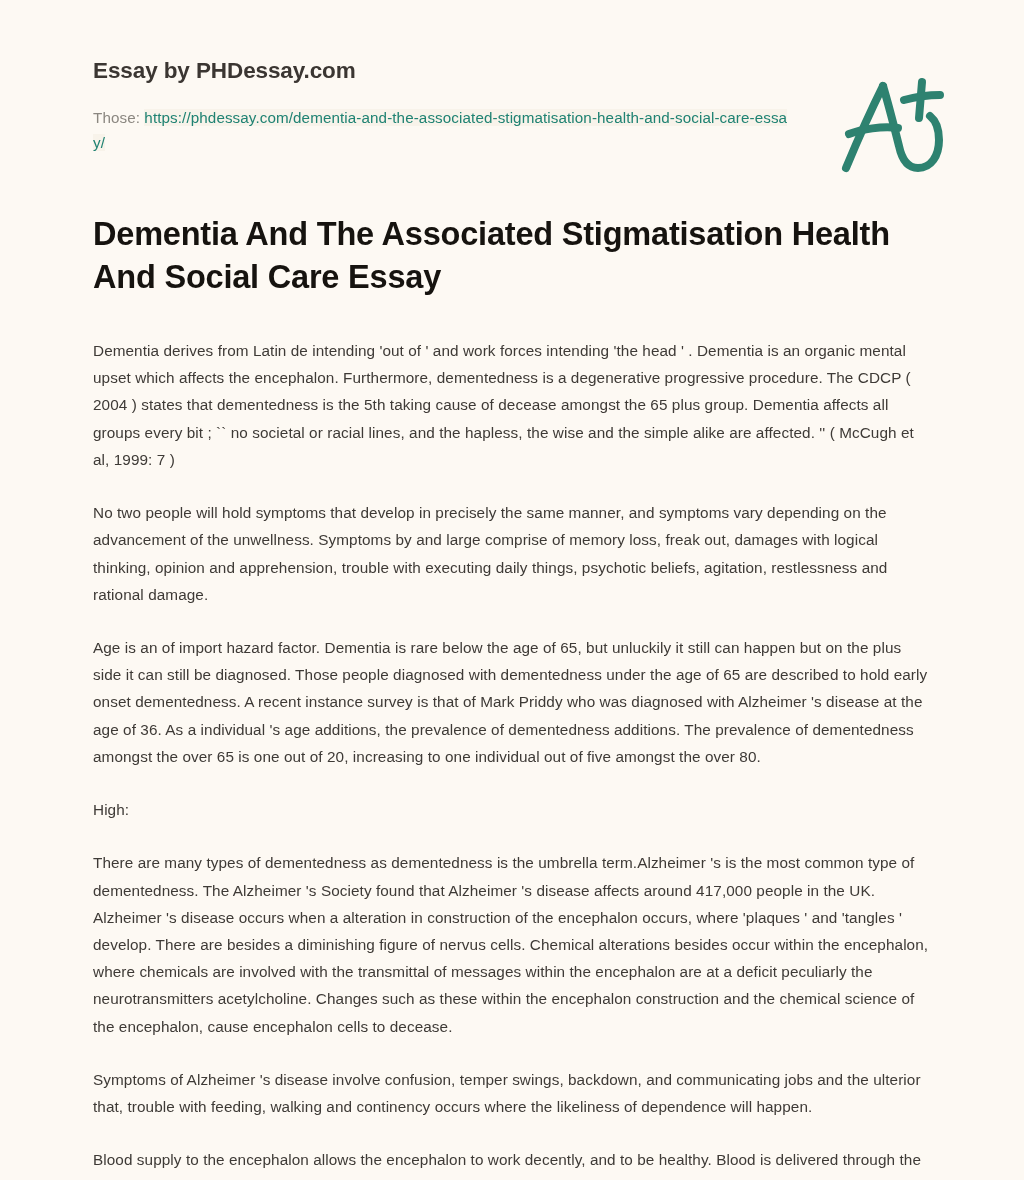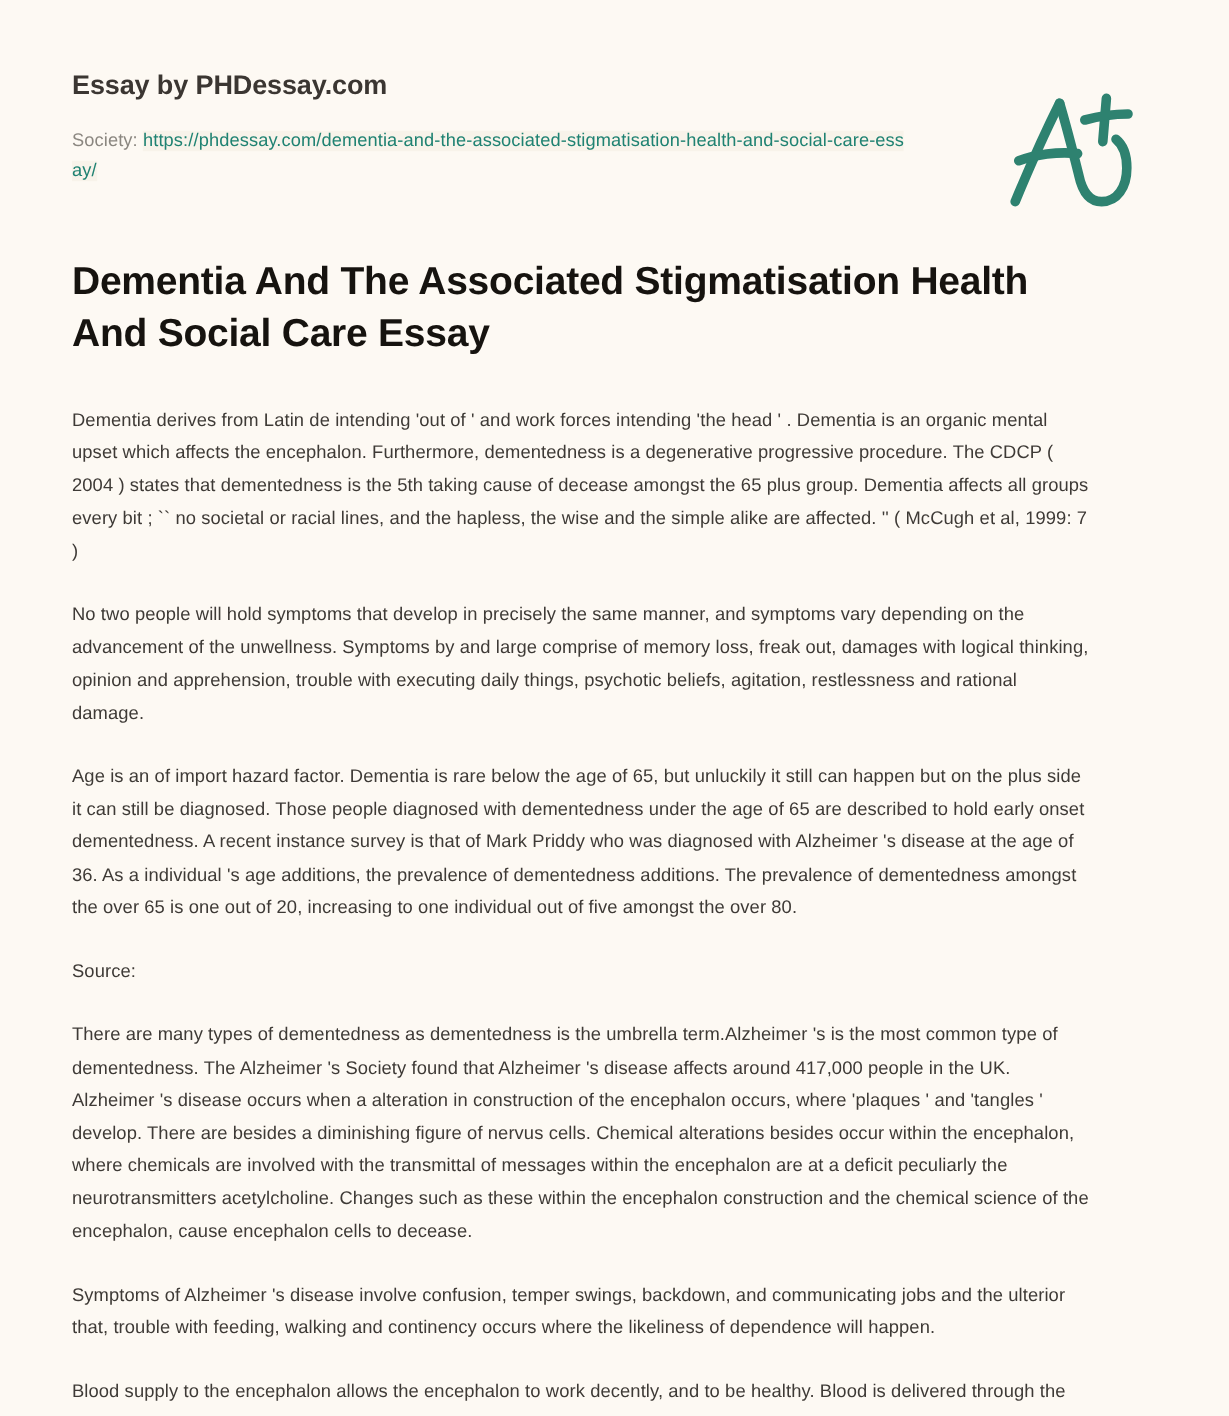--- a/index.html
+++ b/index.html
@@ -11,21 +11,21 @@
     height: 1180px;
     background: #fdf9f3;
     font-family: "Liberation Sans", sans-serif;
     overflow: hidden;
   }
   .page {
     position: relative;
     width: 1024px;
     height: 860px;
     box-sizing: border-box;
-    padding: 0 60px;
+    padding: 0 93px;
   }
 
   
   .masthead {
     padding-top: 57px;
     font-size: 22.5px;
     font-weight: 700;
     color: #3b3632;
     letter-spacing: -0.1px;
     line-height: 1.2;
@@ -90,21 +90,21 @@
   }
 </style>
 </head>
 <body>
 
 <div class="page">
 
   <div class="masthead">Essay by PHDessay.com</div>
 
   <div class="source-line">
-    <span class="source-label">Society:</span>
+    <span class="source-label">Those:</span>
     <span class="source-url">https://phdessay.com/dementia-and-the-associated-stigmatisation-health-and-social-care-essay/</span>
   </div>
 
   <div class="logo">
     <svg viewBox="0 0 116 104" xmlns="http://www.w3.org/2000/svg">
       <g fill="none" stroke="#2e8270" stroke-linecap="round" stroke-linejoin="round">
 
         <path d="M10 96 C 20 72, 34 40, 47 14" stroke-width="8"></path>
 
         <path d="M47 14 C 53 34, 59 58, 63 74 C 66 88, 72 96, 82 96 C 95 96, 103 84, 103 68 C 103 56, 99 48, 94 44" stroke-width="8"></path>
@@ -117,19 +117,19 @@
       </g>
     </svg>
   </div>
 
   <h1 class="doc-title">Dementia And The Associated Stigmatisation Health And Social Care Essay</h1>
 
   <div class="body-copy">
     <p>Dementia derives from Latin de intending 'out of ' and work forces intending 'the head ' . Dementia is an organic mental upset which affects the encephalon. Furthermore, dementedness is a degenerative progressive procedure. The CDCP ( 2004 ) states that dementedness is the 5th taking cause of decease amongst the 65 plus group. Dementia affects all groups every bit ; `` no societal or racial lines, and the hapless, the wise and the simple alike are affected. '' ( McCugh et al, 1999: 7 )</p>
     <p>No two people will hold symptoms that develop in precisely the same manner, and symptoms vary depending on the advancement of the unwellness. Symptoms by and large comprise of memory loss, freak out, damages with logical thinking, opinion and apprehension, trouble with executing daily things, psychotic beliefs, agitation, restlessness and rational damage.</p>
     <p>Age is an of import hazard factor. Dementia is rare below the age of 65, but unluckily it still can happen but on the plus side it can still be diagnosed. Those people diagnosed with dementedness under the age of 65 are described to hold early onset dementedness. A recent instance survey is that of Mark Priddy who was diagnosed with Alzheimer 's disease at the age of 36. As a individual 's age additions, the prevalence of dementedness additions. The prevalence of dementedness amongst the over 65 is one out of 20, increasing to one individual out of five amongst the over 80.</p>
-    <p class="heading-line">Source:</p>
+    <p class="heading-line">High:</p>
     <p>There are many types of dementedness as dementedness is the umbrella term.Alzheimer 's is the most common type of dementedness. The Alzheimer 's Society found that Alzheimer 's disease affects around 417,000 people in the UK. Alzheimer 's disease occurs when a alteration in construction of the encephalon occurs, where 'plaques ' and 'tangles ' develop. There are besides a diminishing figure of nervus cells. Chemical alterations besides occur within the encephalon, where chemicals are involved with the transmittal of messages within the encephalon are at a deficit peculiarly the neurotransmitters acetylcholine. Changes such as these within the encephalon construction and the chemical science of the encephalon, cause encephalon cells to decease.</p>
     <p>Symptoms of Alzheimer 's disease involve confusion, temper swings, backdown, and communicating jobs and the ulterior that, trouble with feeding, walking and continency occurs where the likeliness of dependence will happen.</p>
     <p>Blood supply to the encephalon allows the encephalon to work decently, and to be healthy. Blood is delivered through the vascular system, supplying O to the encephalon. When blood ca n't make the encephalon, the cells dice and the encephalon becomes damaged, taking to vascular dementedness. High blood pressure can be a cause for vascular dementedness. It is really of import to place and handle high blood pressure. A individual shot is called single-infarct dementedness, nevertheless, it is more common that a series of little shots</p>
   </div>
 
 </div>
 
 </body></html>

